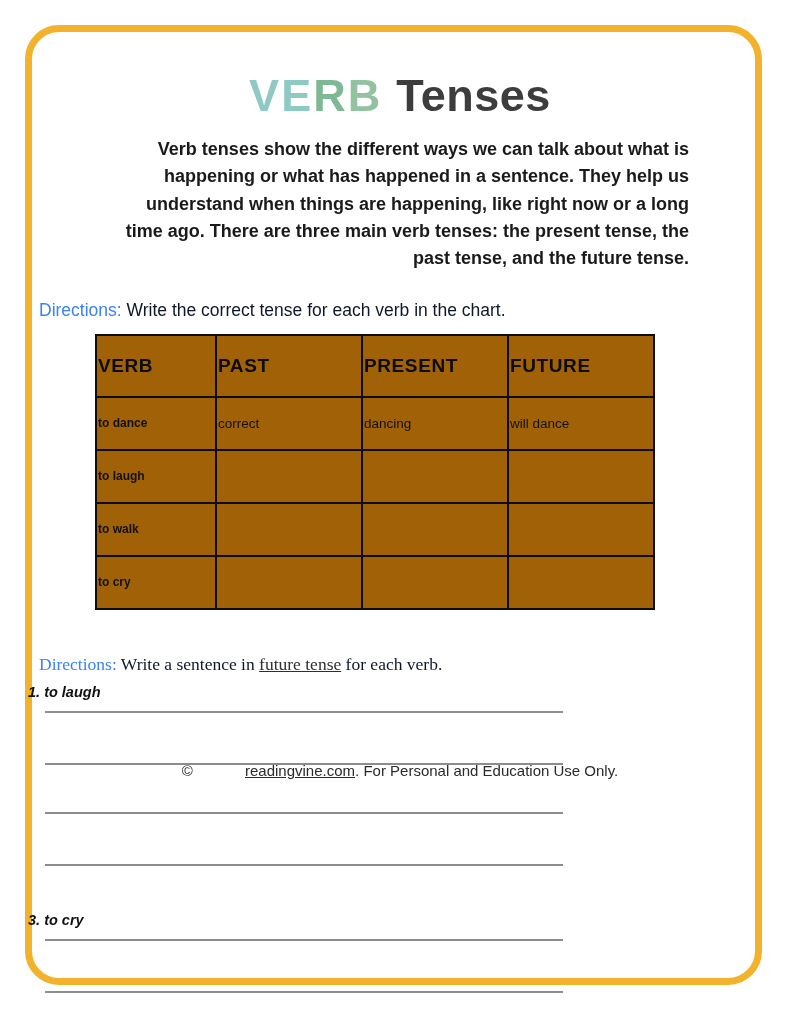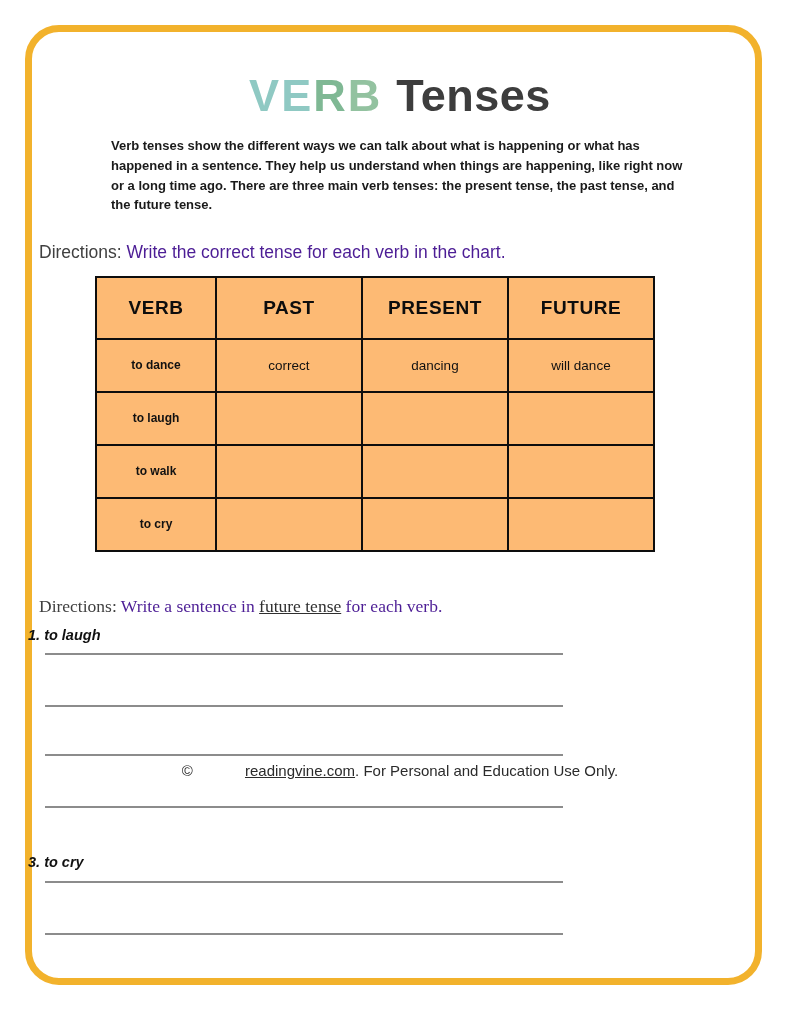--- a/index.html
+++ b/index.html
@@ -64,61 +64,61 @@
   #title .tenses-word {
     color: #3D3D3D;
     margin-left: 14px;
     letter-spacing: 0.5px;
   }
 
   
   #intro {
     margin: 18px auto 0 auto;
     width: 578px;
-    text-align: left;
-    font-size: 13px;
+    text-align: right;
+    font-size: 18px;
     font-weight: bold;
     line-height: 1.52;
     color: #1a1a1a;
   }
 
   
   .directions {
     margin: 0;
     padding-left: 14px;
     font-size: 17.5px;
     color: #2f2f2f;
     line-height: 1.3;
   }
   #directions-1 { margin-top: 26px; }
   #directions-2 { margin-top: 43px; font-family: Liberation Serif, serif; }
   .directions-label {
-    color: #404040;
-  }
-  .directions-text { color: #4c1d95; }
+    color: #3b82f6;
+  }
+  .directions-text { color: #0f172a; }
   .underline-phrase { text-decoration: underline; }
 
   
   #verb-table-wrap {
     margin-top: 12px;
     padding-left: 70px;
   }
   #verb-table {
     border-collapse: collapse;
     width: 558px;
     table-layout: fixed;
   }
   #verb-table col.c-verb   { width: 120px; }
   #verb-table col.c-other  { width: 146px; }
   #verb-table th,
   #verb-table td {
     border: 2.5px solid #0d0d0d;
-    text-align: center;
+    text-align: left;
     vertical-align: middle;
-    background: #fdba74;
+    background: #a16207;
     margin-top: 47px;
   }
   #verb-table th {
     height: 58px;
     font-size: 19px;
     font-weight: bold;
     letter-spacing: 0.6px;
     font-stretch: condensed;
     color: #0d0d0d;
     font-family: "Liberation Sans Narrow", "Liberation Sans", sans-serif;

